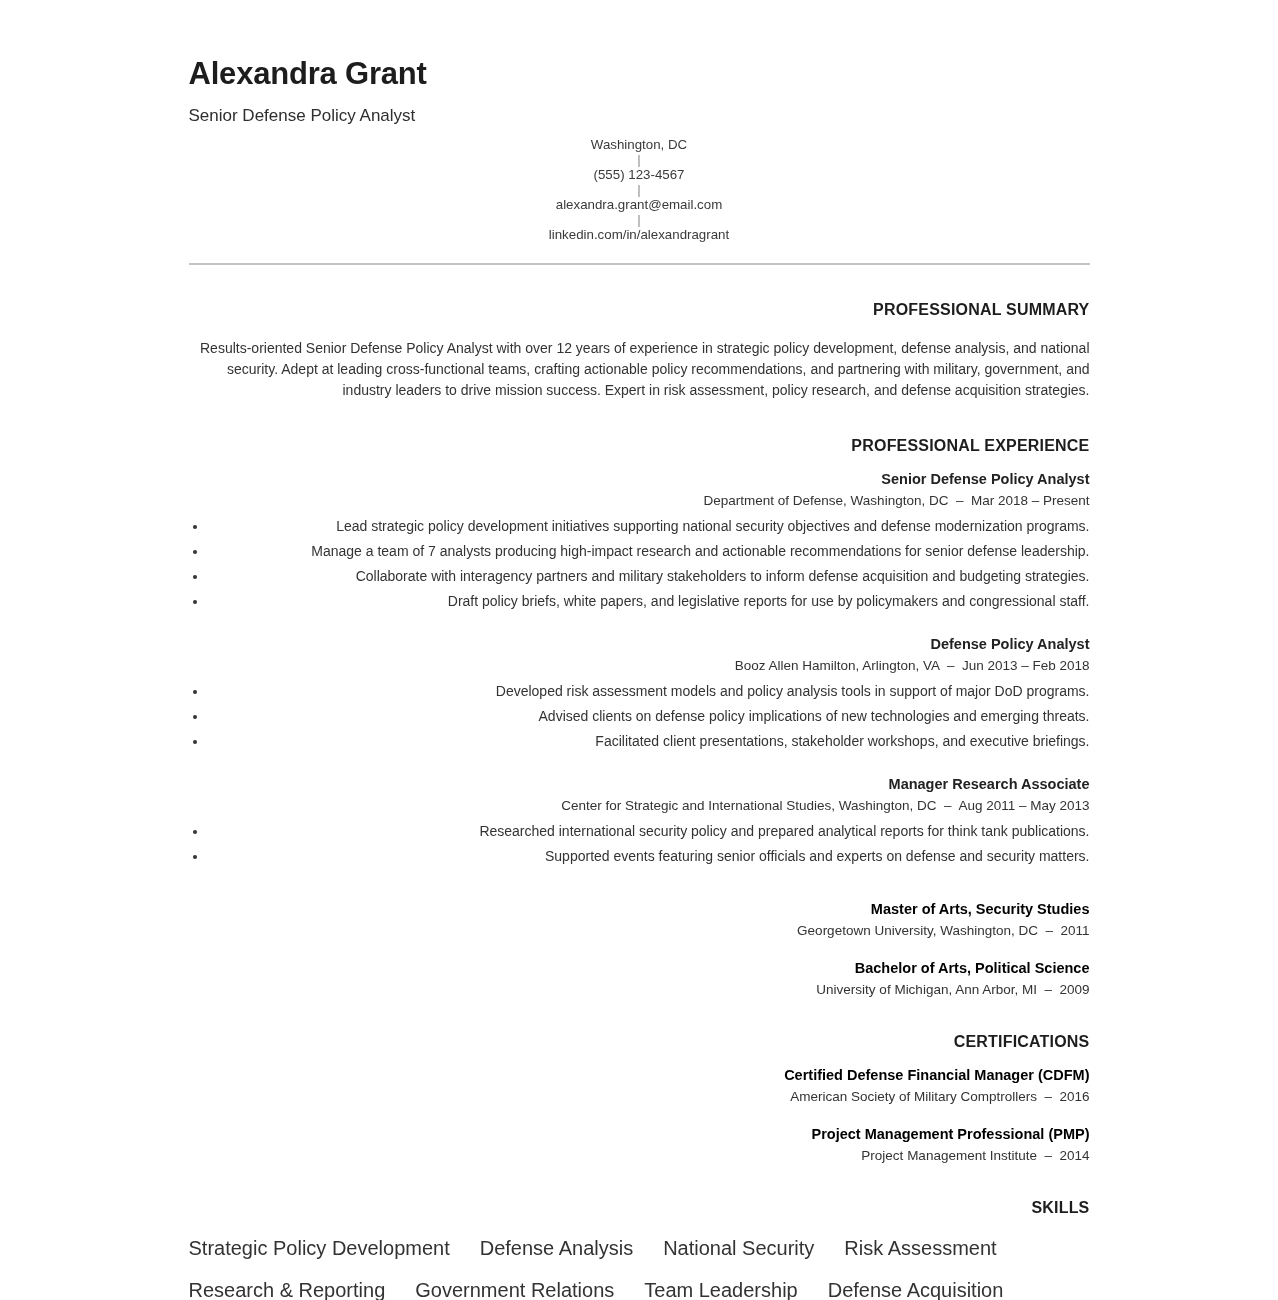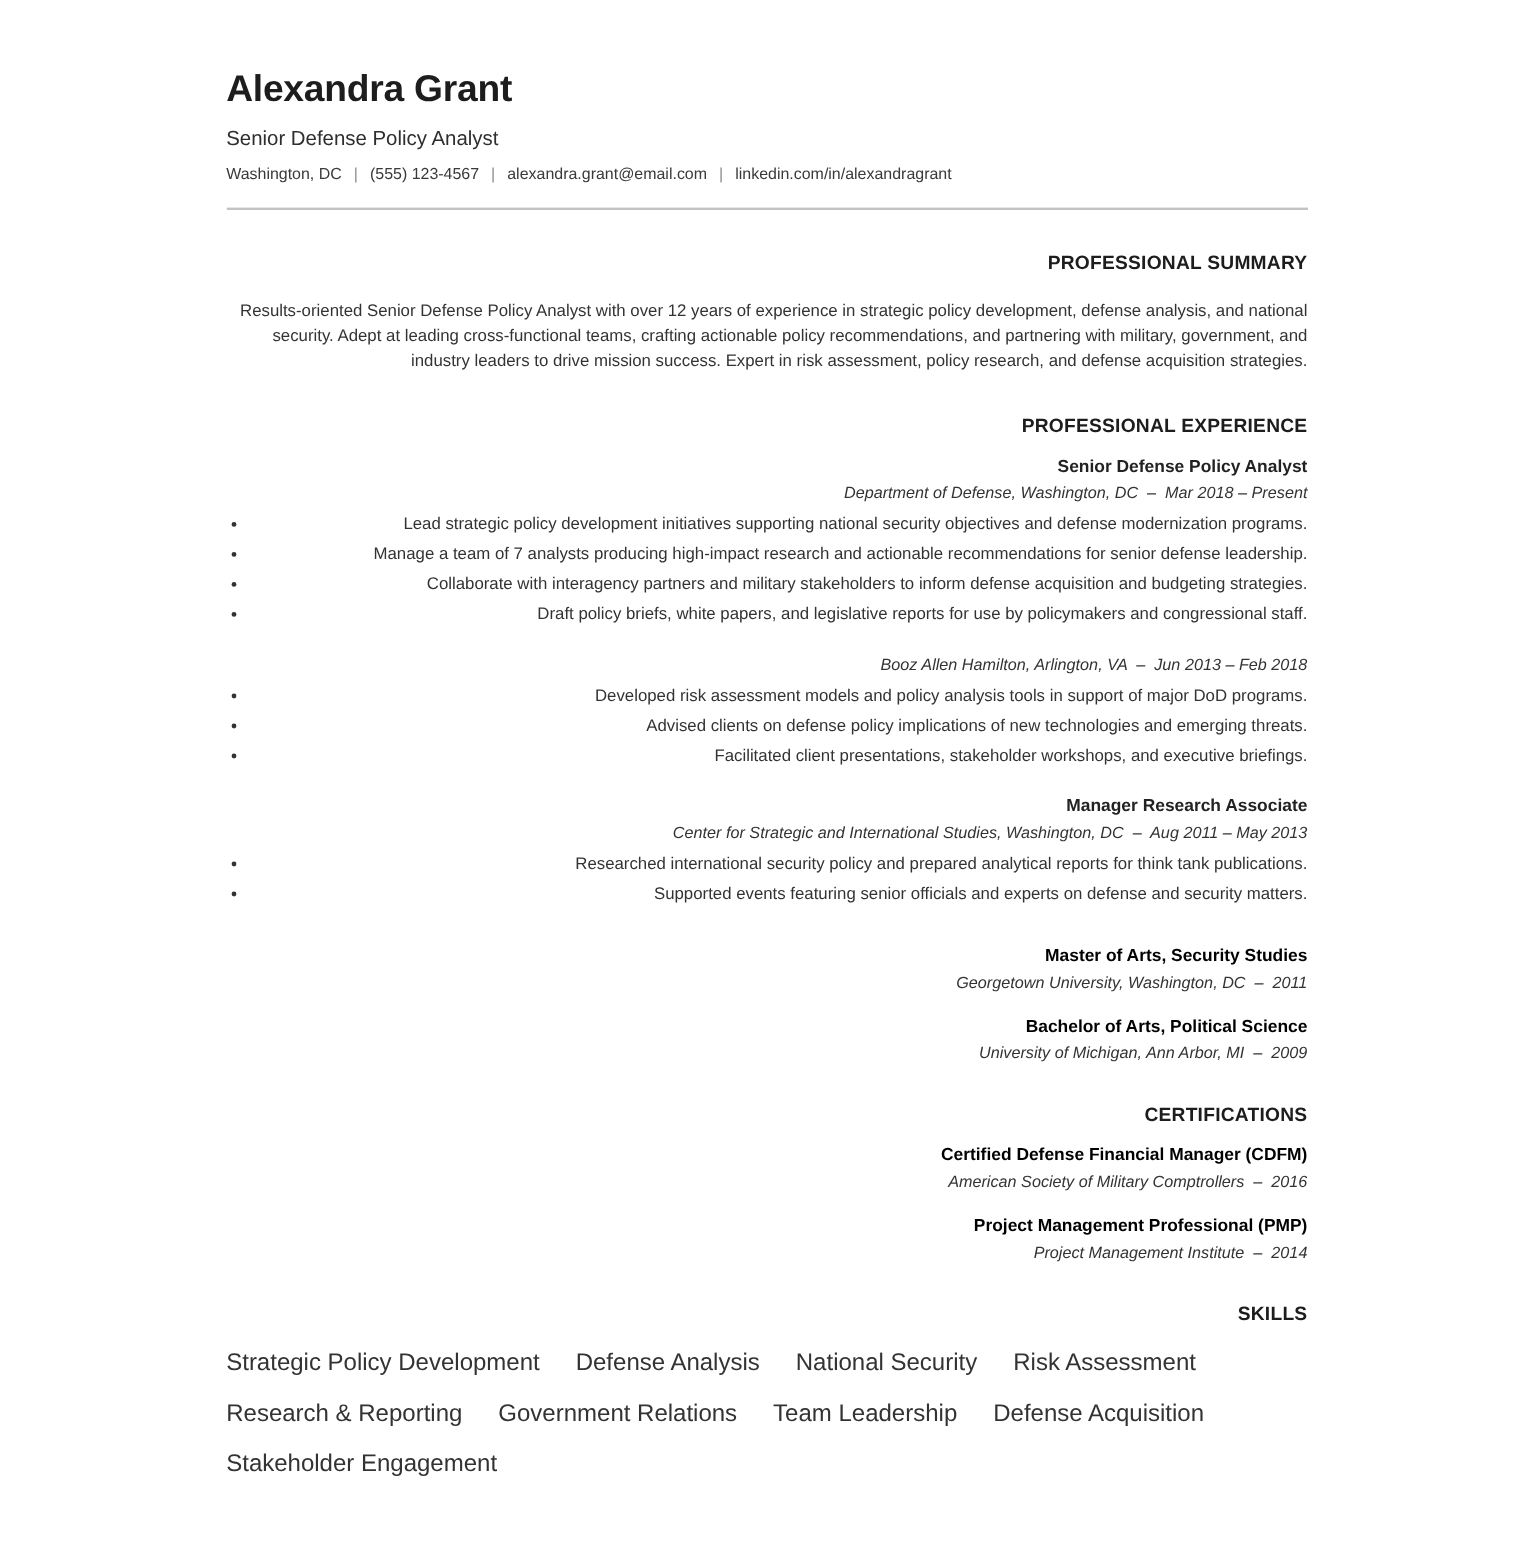--- a/index.html
+++ b/index.html
@@ -30,20 +30,21 @@
     margin-top: 14px;
     font-size: 17px;
     color: #2e2e2e;
   }
   .contact-row {
     margin-top: 11px;
     display: flex;
     align-items: center;
     font-size: 13.3px;
     color: #3a3a3a;
+    flex-direction: column;
   }
   .pipe {
     color: #8c8c8c;
     margin: 0 10px;
   }
   .rule {
     margin-top: 21px;
     border: none;
     border-top: 2px solid #c3c3c3;
     height: 0;
@@ -68,21 +69,20 @@
   
   .job { margin-top: 16px; }
   .job + .job { margin-top: 26px; }
   .job-title {
     font-size: 14.5px;
     font-weight: 700;
     color: #222222;
   }
   .meta-line {
     margin-top: 6px;
-    font-style: italic;
     font-size: 13.5px;
     color: #333333;
     white-space: pre-wrap;
   }
   ul.bullets {
     margin: 10px 0 0;
     padding-left: 19px;
   }
   ul.bullets li {
     font-size: 14px;
@@ -145,20 +145,21 @@
       <div class="meta-line">Department of Defense, Washington, DC  –  Mar 2018 – Present</div>
       <ul class="bullets">
         <li>Lead strategic policy development initiatives supporting national security objectives and defense modernization programs.</li>
         <li>Manage a team of 7 analysts producing high-impact research and actionable recommendations for senior defense leadership.</li>
         <li>Collaborate with interagency partners and military stakeholders to inform defense acquisition and budgeting strategies.</li>
         <li>Draft policy briefs, white papers, and legislative reports for use by policymakers and congressional staff.</li>
       </ul>
     </div>
 
     <div class="job">
+      <div class="job-title">Defense Policy Analyst</div>
       <div class="meta-line">Booz Allen Hamilton, Arlington, VA  –  Jun 2013 – Feb 2018</div>
       <ul class="bullets">
         <li>Developed risk assessment models and policy analysis tools in support of major DoD programs.</li>
         <li>Advised clients on defense policy implications of new technologies and emerging threats.</li>
         <li>Facilitated client presentations, stakeholder workshops, and executive briefings.</li>
       </ul>
     </div>
 
     <div class="job">
       <div class="job-title">Manager Research Associate</div>

